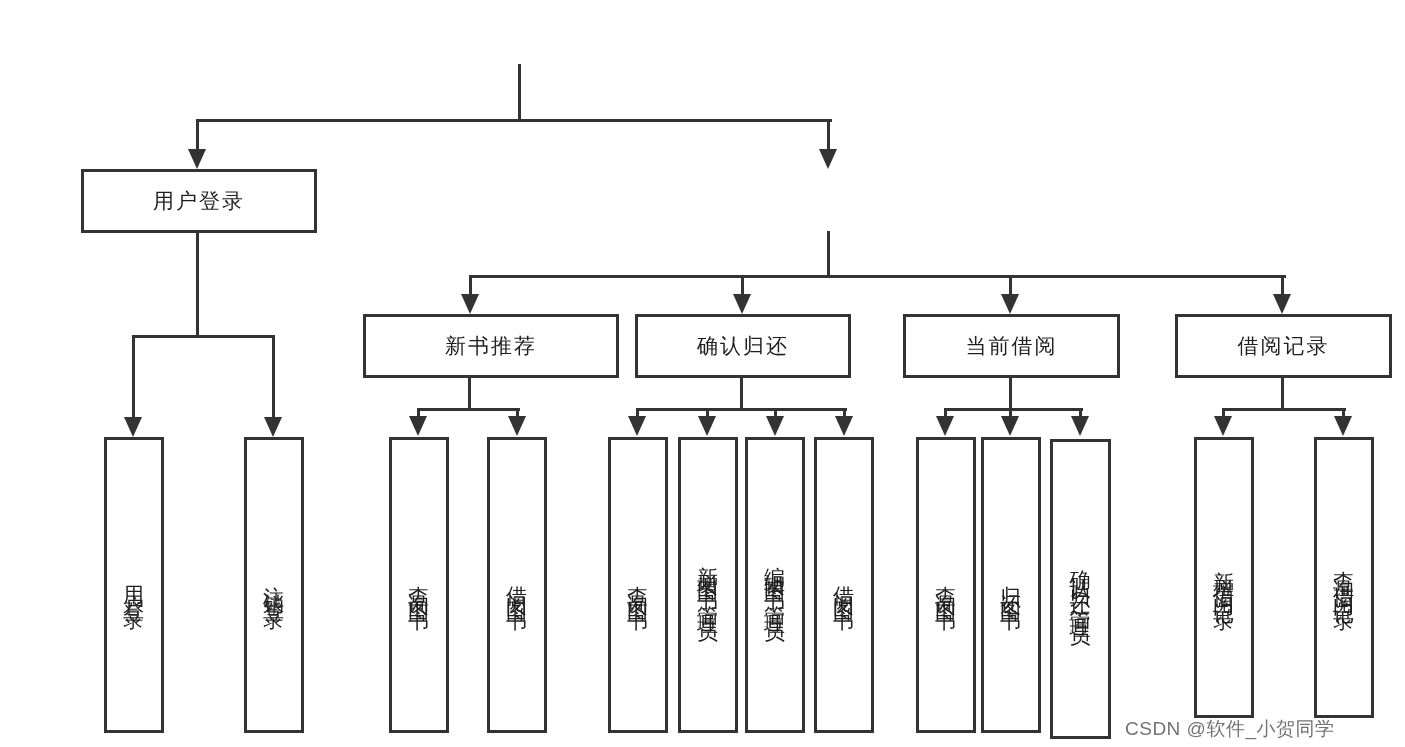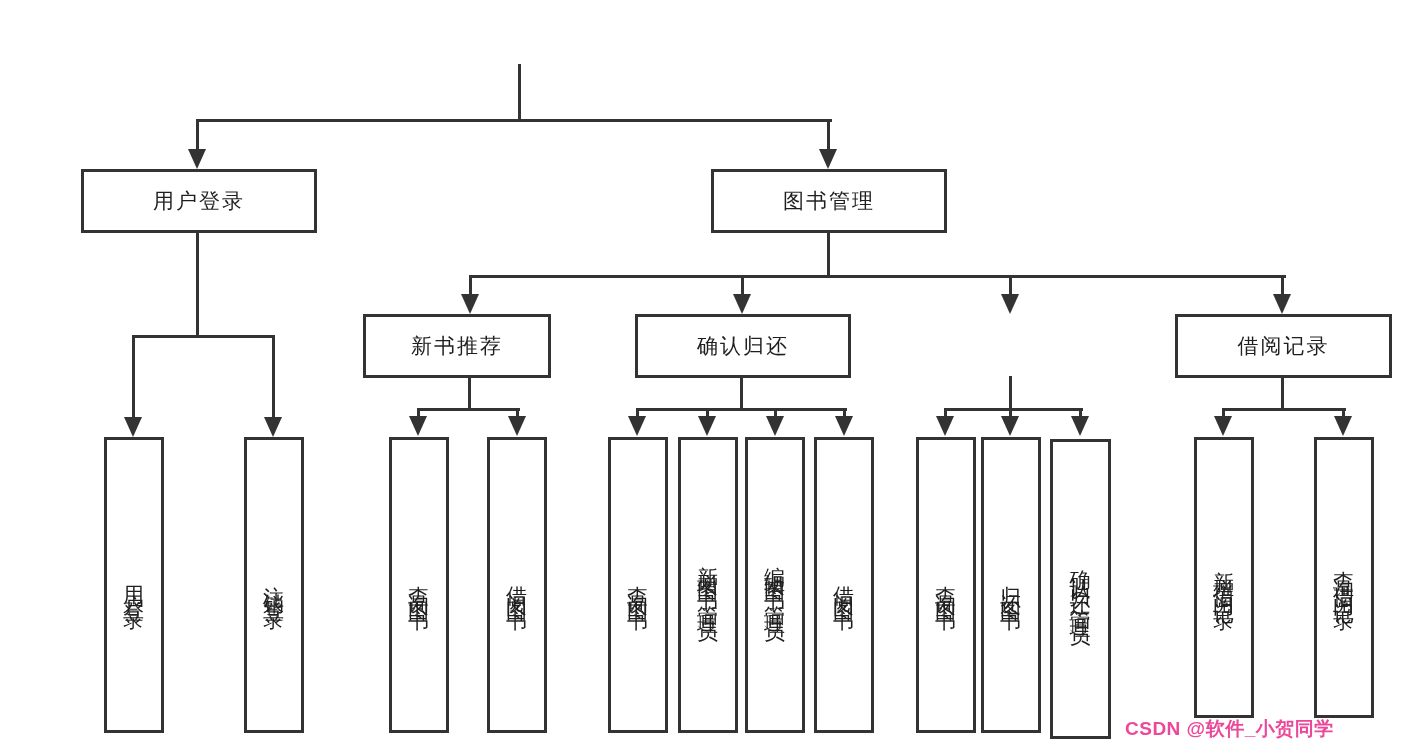--- a/index.html
+++ b/index.html
@@ -18,59 +18,59 @@
     writing-mode:vertical-rl;text-orientation:mixed;
     font-size:21px;letter-spacing:8px;line-height:1;color:#1f1f1f;
   }
   .hl{position:absolute;height:3px;background:#333333;}
   .vl{position:absolute;width:3px;background:#333333;}
   .ar{position:absolute;width:0;height:0;
       border-left:9px solid transparent;border-right:9px solid transparent;
       border-top:20px solid #333333;}
   .watermark{
     position:absolute;left:1125px;top:716px;z-index:5;
-    font-size:19px;letter-spacing:0.5px;color:#ec4899;white-space:nowrap;font-weight:bold;
+    font-size:19px;letter-spacing:0.5px;color:#737373;white-space:nowrap;
   }
 </style>
 </head>
 <body>
 
 <div id="canvas">
 
 
   <div class="vl" style="left:518px;top:64px;height:57px;"></div>
   <div class="hl" style="left:196px;top:119px;width:636px;"></div>
   <div class="vl" style="left:196px;top:119px;height:32px;"></div>
   <div class="ar" style="left:188px;top:149px;"></div>
   <div class="vl" style="left:827px;top:119px;height:32px;"></div>
   <div class="ar" style="left:819px;top:149px;"></div>
 
   <div class="hbox" style="left:81px;top:169px;width:236px;height:64px;">用户登录</div>
-  <div class="hbox" style="left:711px;top:169px;width:236px;height:64px;">图书管理</div>
 
   <div class="vl" style="left:196px;top:231px;height:107px;"></div>
   <div class="hl" style="left:132px;top:335px;width:143px;"></div>
   <div class="vl" style="left:132px;top:335px;height:82px;"></div>
   <div class="ar" style="left:124px;top:417px;"></div>
   <div class="vl" style="left:272px;top:335px;height:82px;"></div>
   <div class="ar" style="left:264px;top:417px;"></div>
 
   <div class="vl" style="left:827px;top:231px;height:47px;"></div>
   <div class="hl" style="left:469px;top:275px;width:817px;"></div>
   <div class="vl" style="left:469px;top:275px;height:22px;"></div>
   <div class="ar" style="left:461px;top:294px;"></div>
   <div class="vl" style="left:741px;top:275px;height:22px;"></div>
   <div class="ar" style="left:733px;top:294px;"></div>
   <div class="vl" style="left:1009px;top:275px;height:22px;"></div>
   <div class="ar" style="left:1001px;top:294px;"></div>
   <div class="vl" style="left:1281px;top:275px;height:22px;"></div>
   <div class="ar" style="left:1273px;top:294px;"></div>
 
-  <div class="hbox" style="left:363px;top:314px;width:188px;height:64px;">新书推荐</div>
+  <div class="hbox" style="left:363px;top:314px;width:256px;height:64px;">新书推荐</div>
   <div class="hbox" style="left:635px;top:314px;width:216px;height:64px;">确认归还</div>
+  <div class="hbox" style="left:903px;top:314px;width:217px;height:64px;">当前借阅</div>
   <div class="hbox" style="left:1175px;top:314px;width:217px;height:64px;">借阅记录</div>
 
   <div class="vl" style="left:468px;top:376px;height:35px;"></div>
   <div class="hl" style="left:417px;top:408px;width:103px;"></div>
   <div class="vl" style="left:417px;top:408px;height:10px;"></div>
   <div class="ar" style="left:409px;top:416px;"></div>
   <div class="vl" style="left:516px;top:408px;height:10px;"></div>
   <div class="ar" style="left:508px;top:416px;"></div>
 
   <div class="vl" style="left:740px;top:376px;height:35px;"></div>

